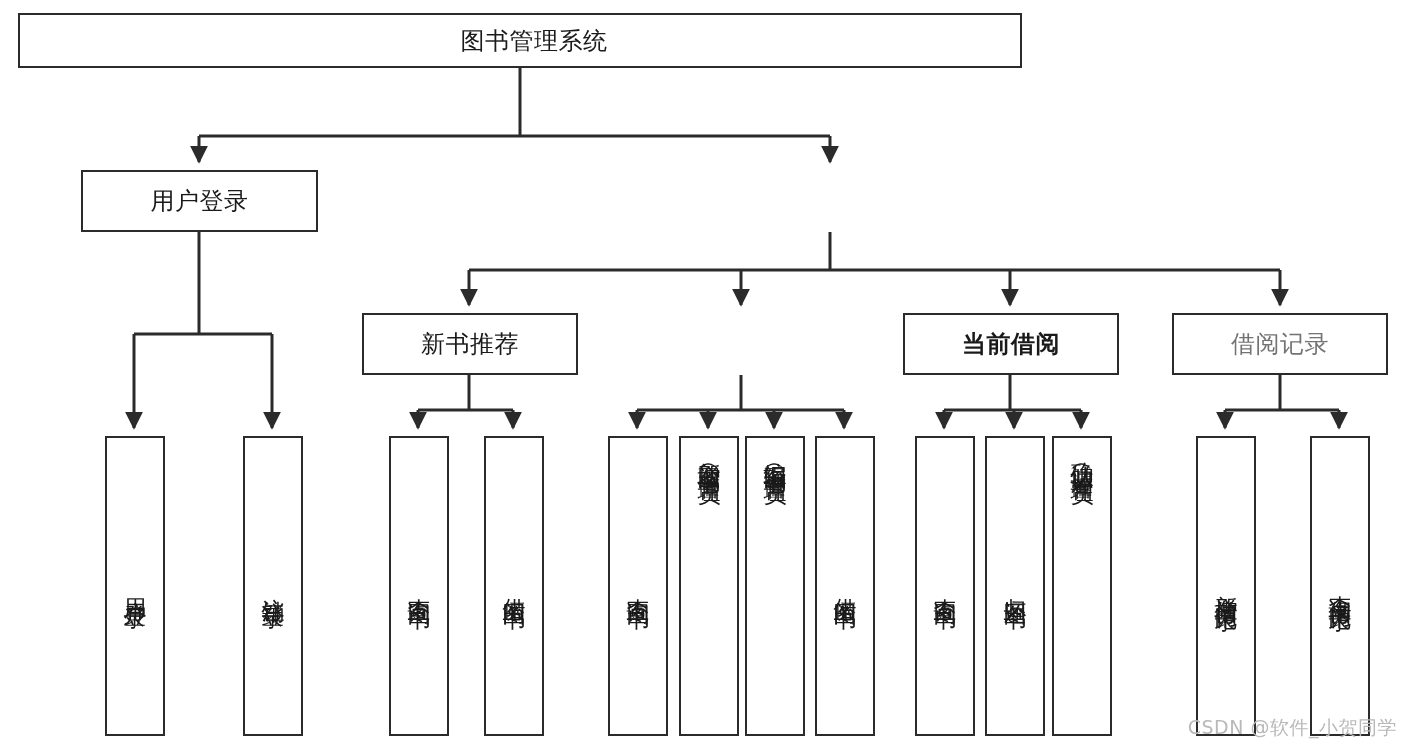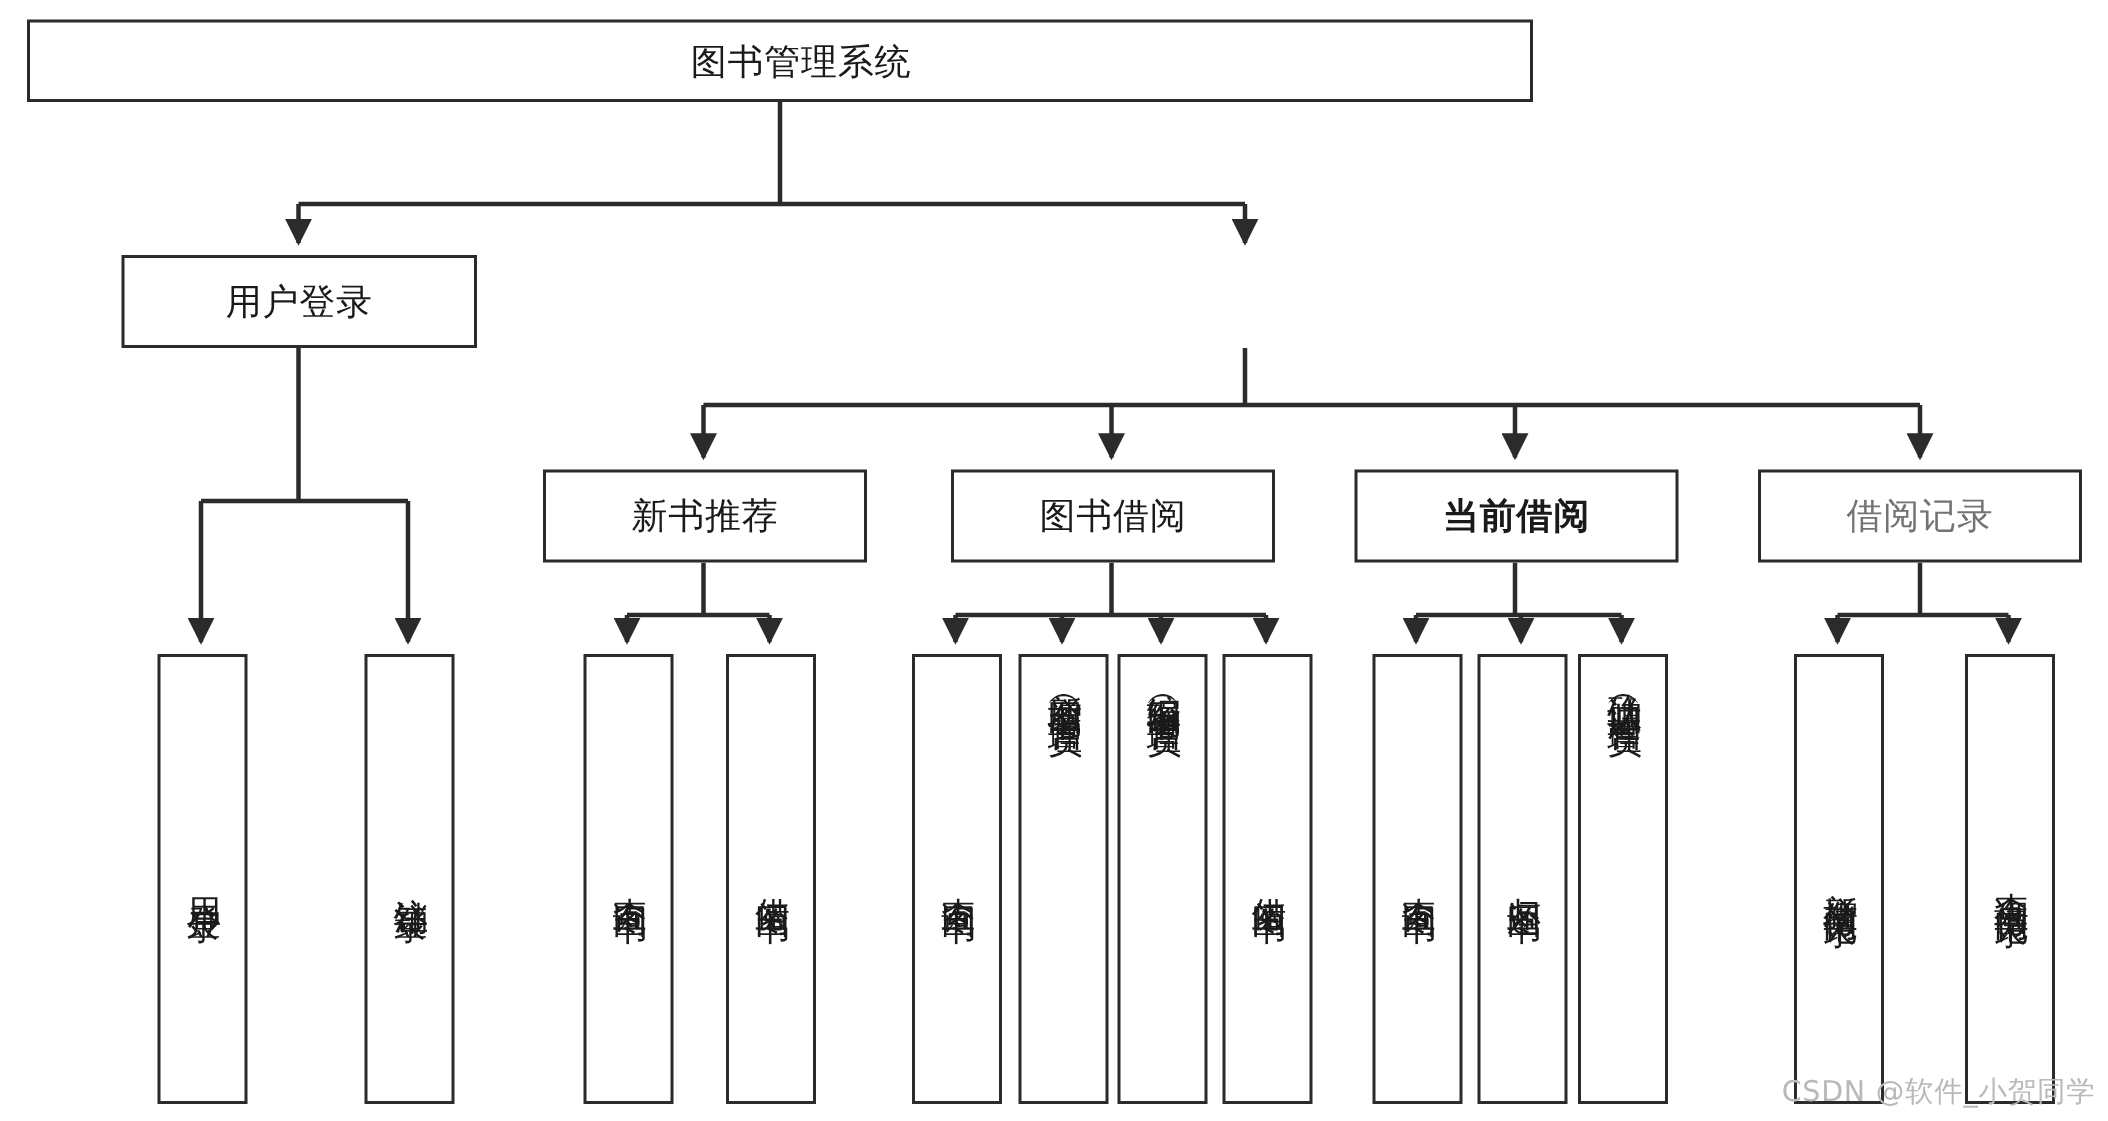--- a/index.html
+++ b/index.html
@@ -127,23 +127,20 @@
     <span class="node-label-h" style="color: rgb(26, 26, 26);">图书管理系统</span>
   </div>
 
   <div class="node-box" style="left: 81px; top: 170px; width: 237px; height: 62px; border-color: rgb(43, 43, 43); background: rgb(255, 255, 255);">
     <span class="node-label-h" style="color: rgb(26, 26, 26);">用户登录</span>
   </div>
 
   <div class="node-box" style="left: 362px; top: 313px; width: 216px; height: 62px; border-color: rgb(43, 43, 43); background: rgb(255, 255, 255);">
     <span class="node-label-h" style="color: rgb(26, 26, 26);">新书推荐</span>
   </div>
-  <div class="node-box" style="left: 634px; top: 313px; width: 216px; height: 62px; border-color: rgb(43, 43, 43); background: rgb(255, 255, 255);">
-    <span class="node-label-h" style="color: rgb(26, 26, 26);">图书借阅</span>
-  </div>
   <div class="node-box" style="left: 903px; top: 313px; width: 216px; height: 62px; border-color: rgb(43, 43, 43); background: rgb(255, 255, 255); font-weight: bold;">
     <span class="node-label-h" style="color: rgb(26, 26, 26);">当前借阅</span>
   </div>
   <div class="node-box" style="left: 1172px; top: 313px; width: 216px; height: 62px; border-color: rgb(43, 43, 43); background: rgb(255, 255, 255);">
     <span class="node-label-h" style="color: #737373;">借阅记录</span>
   </div>
 
   <div class="node-box vertical center-v" style="left: 105px; top: 436px; width: 60px; height: 300px; border-color: rgb(43, 43, 43); background: rgb(255, 255, 255);">
     <span class="node-label-v" style="color: rgb(26, 26, 26);">用户登录</span>
   </div>

